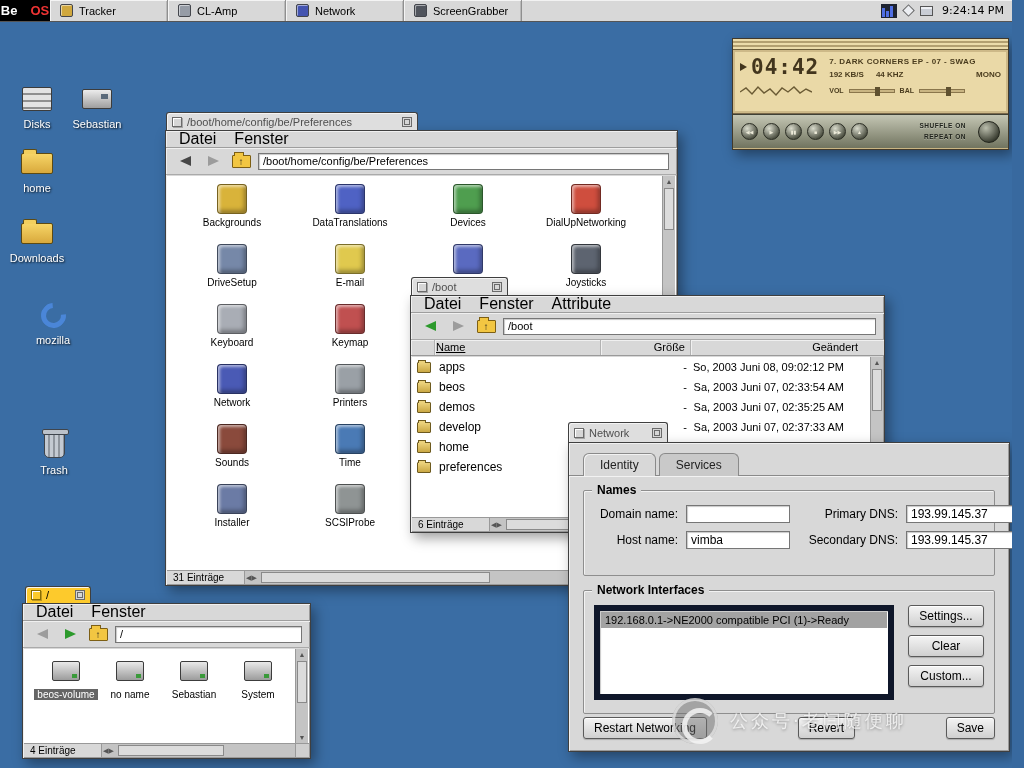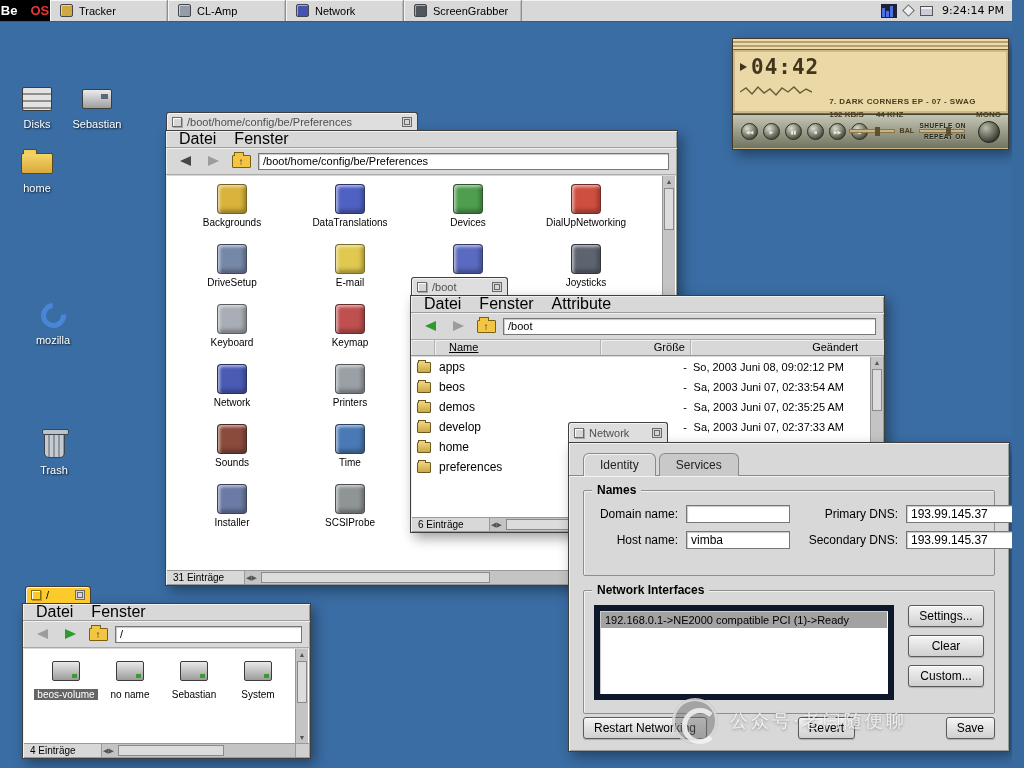--- a/index.html
+++ b/index.html
@@ -103,21 +103,21 @@
            box-shadow: inset 2px 2px 3px rgba(255,255,255,.55), inset -2px -3px 4px rgba(0,0,0,.32); }
   .ilabel { font-size:10px; white-space:nowrap; }
   #prefs-win .vscroll { top:45px; bottom:15px; }
 
   
   #boot-tab { left:411px; top:277px; width:97px; z-index:21; }
   #boot-win { left:410px; top:295px; width:475px; height:238px; z-index:20; }
   .lheader { height:16px; display:grid; grid-template-columns:24px 166px 90px 1fr; font-size:11px;
              background:#d8d8d8; border-bottom:1px solid #9a9a9a; align-items:center; }
   .hcell { height:100%; line-height:15px; border-right:1px solid #b2b2b2; box-shadow: inset 1px 1px 0 #f0f0f0; }
-  .hname { padding-left:14px; text-decoration:underline; }
+  .hname { padding-left:1px; text-decoration:underline; }
   .hsize { text-align:right; padding-right:5px; }
   .hdate { text-align:right; padding-right:26px; border-right:none; }
   .lrows { position:absolute; left:1px; right:14px; top:61px; bottom:15px; background:#fff; overflow:hidden; }
   .lrow { height:20px; display:grid; grid-template-columns:24px 166px 90px 1fr; align-items:center; font-size:12px; }
   .licon { display:flex; justify-content:center; }
   .mini-folder { position:relative; width:14px; height:11px; background:linear-gradient(#ecd27c,#caa844);
                  border:1px solid #6d5a1e; border-radius:1px; display:block; }
   .mini-folder::before { content:""; position:absolute; top:-3px; left:0; width:6px; height:2px;
                  background:#ecd27c; border:1px solid #6d5a1e; border-bottom:none; }
   .lname { padding-left:3px; }
@@ -176,21 +176,21 @@
               border-bottom:1px solid #6d5f3c; }
   .ca-lcd { height:64px; background:#ead9a7; display:flex; padding:5px 7px; gap:10px;
             border-bottom:1px solid #79684a; box-shadow: inset 0 0 0 2px #cdb988; }
   .ca-left { display:flex; flex-direction:column; }
   .ca-timerow { display:flex; align-items:center; gap:4px; }
   .ca-play { width:0; height:0; border-top:4px solid transparent; border-bottom:4px solid transparent;
              border-left:7px solid #42351d; }
   .ca-time { font-family:"DejaVu Sans Mono", monospace; font-size:21px; font-weight:bold;
              color:#42351d; letter-spacing:1px; }
   .ca-wave { margin-top:4px; }
-  .ca-right { flex:1; min-width:0; padding-top:2px;margin-top:40px; }
+  .ca-right { flex:1; min-width:0; padding-top:2px; }
   .ca-track { font-size:8px; font-weight:bold; letter-spacing:.4px; color:#4a3c1e;
               white-space:nowrap; overflow:hidden; }
   .ca-meta { display:flex; gap:12px; font-size:8px; font-weight:bold; color:#4a3c1e; margin-top:4px; }
   .ca-meta .chan { margin-left:auto; }
   .ca-sliders { display:flex; align-items:center; gap:5px; margin-top:8px; font-size:7px;
                 font-weight:bold; color:#4a3c1e; }
   .ca-groove { width:46px; height:4px; background:#c9b583; border:1px solid #8a764c; position:relative; }
   .ca-thumb { position:absolute; top:-3px; left:58%; width:5px; height:9px; background:#5f5130; display:block; }
   .ca-controls { height:34px; background:linear-gradient(#c4c6b4,#71745f); border-top:1px solid #3f4136;
                  display:flex; align-items:center; gap:5px; padding:0 8px; }
@@ -265,20 +265,26 @@
         <i></i>
       </div>
     <div class="dlabel">Sebastian</div>
   </div>
   <div class="dicon" style="left:8px;top:146px;width:58px">
     <div class="ic folder-ic">
         <i></i>
       </div>
     <div class="dlabel">home</div>
   </div>
+  <div class="dicon" style="left:4px;top:216px;width:66px">
+    <div class="ic folder-ic">
+        <i></i>
+      </div>
+    <div class="dlabel">Downloads</div>
+  </div>
   <div class="dicon" style="left:22px;top:298px;width:62px">
     <div class="ic mozilla-ic">
         <i></i>
       </div>
     <div class="dlabel">mozilla</div>
   </div>
   <div class="dicon" style="left:24px;top:428px;width:60px">
     <div class="ic trash-ic">
         <i></i>
       </div>

